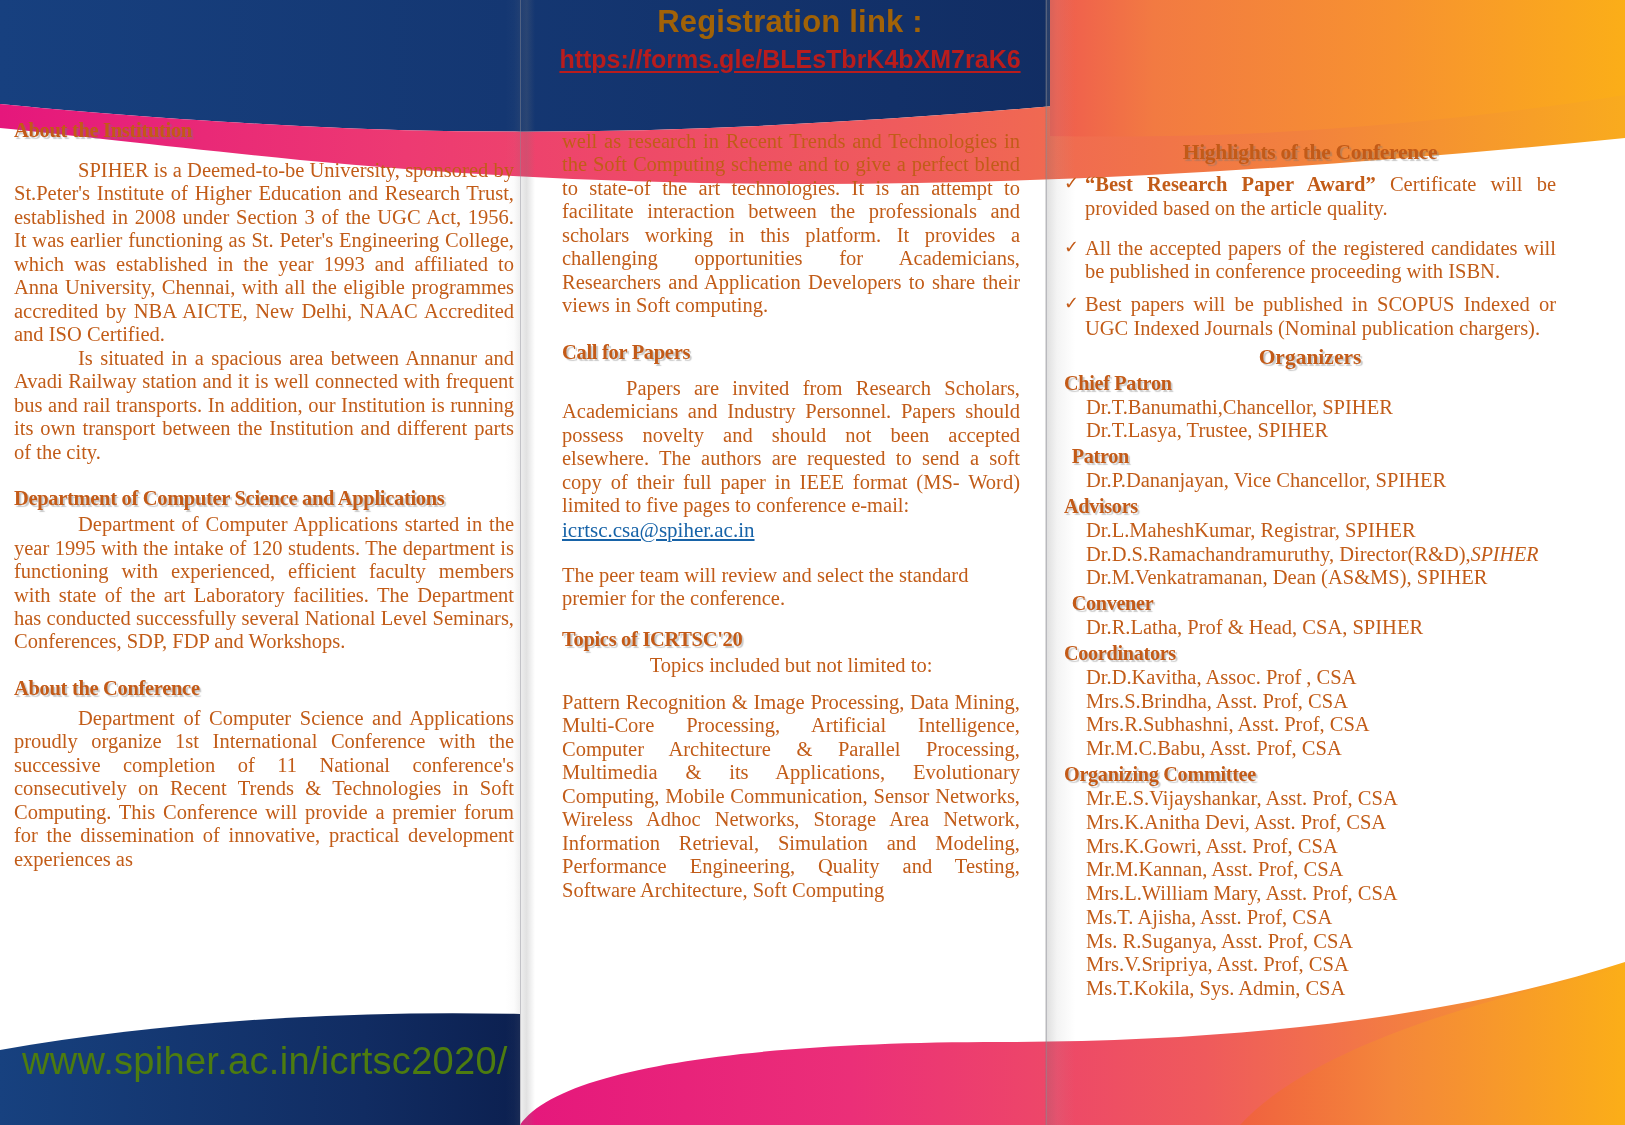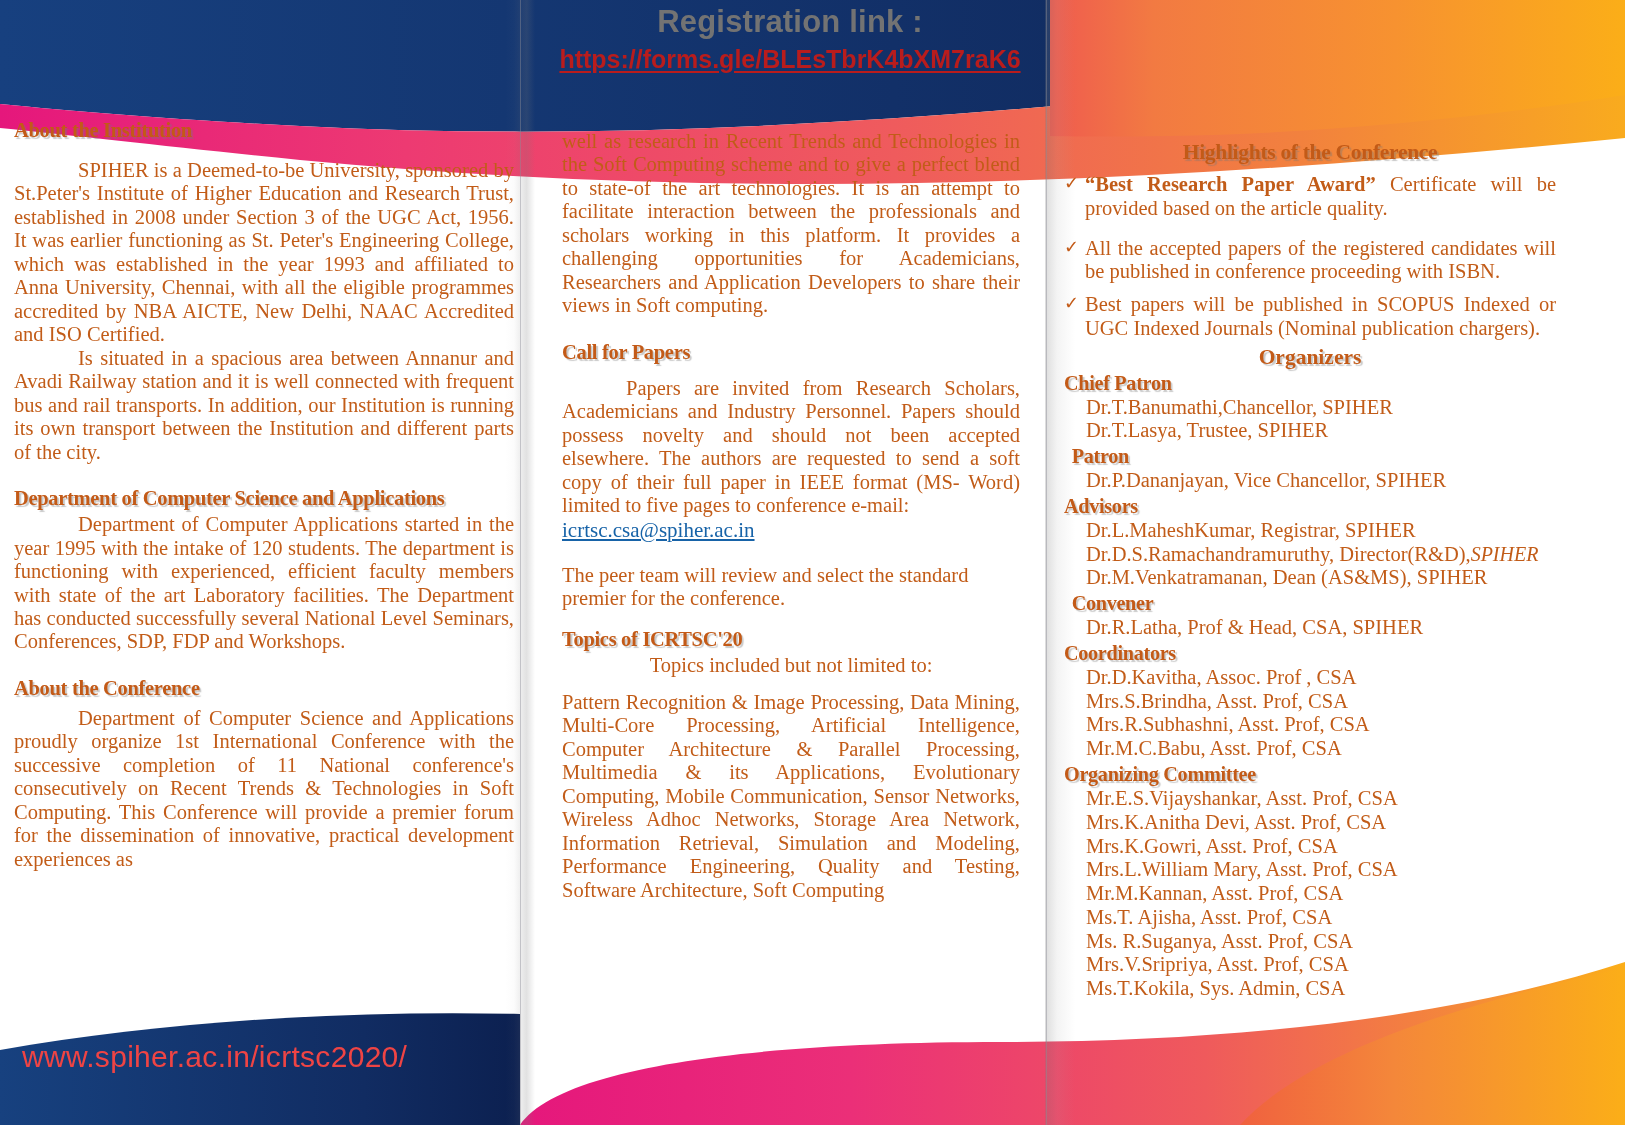--- a/index.html
+++ b/index.html
@@ -49,21 +49,21 @@
   .reg-band {
     position: absolute;
     left: 530px;
     top: 4px;
     width: 520px;
     text-align: center;
     z-index: 10;
     font-family: "Liberation Sans", "DejaVu Sans", sans-serif;
   }
   .reg-title {
-    color: #737373;
+    color: #a16207;
     font-size: 31px;
     font-weight: bold;
     letter-spacing: 0.2px;
     line-height: 1.15;
   }
   .reg-link {
     display: inline-block;
     margin-top: 5px;
     color: #b91c1c;
     font-size: 25px;
@@ -168,22 +168,22 @@
     white-space: nowrap;
   }
   .person .small { font-size: 20px; font-style: italic; }
 
   
   .footer-url {
     position: absolute;
     left: 22px;
     top: 1040px;
     z-index: 11;
-    color: #ef4444;
-    font-size: 30px;
+    color: #4d7c0f;
+    font-size: 38px;
     font-family: "Liberation Sans", "DejaVu Sans", sans-serif;
     letter-spacing: 0.3px;
   }
 </style>
 </head>
 <body>
 
 <div id="page">
 
   <svg class="bg-svg" viewBox="0 0 1625 1125" preserveAspectRatio="none">
@@ -351,22 +351,22 @@
     <div class="role">Coordinators</div>
     <div class="person">Dr.D.Kavitha, Assoc. Prof , CSA</div>
     <div class="person">Mrs.S.Brindha, Asst. Prof, CSA</div>
     <div class="person">Mrs.R.Subhashni, Asst. Prof, CSA</div>
     <div class="person">Mr.M.C.Babu, Asst. Prof, CSA</div>
 
     <div class="role">Organizing Committee</div>
     <div class="person">Mr.E.S.Vijayshankar, Asst. Prof, CSA</div>
     <div class="person">Mrs.K.Anitha Devi, Asst. Prof, CSA</div>
     <div class="person">Mrs.K.Gowri, Asst. Prof, CSA</div>
+    <div class="person">Mr.M.Kannan, Asst. Prof, CSA</div>
     <div class="person">Mrs.L.William Mary, Asst. Prof, CSA</div>
-    <div class="person">Mr.M.Kannan, Asst. Prof, CSA</div>
     <div class="person">Ms.T. Ajisha, Asst. Prof, CSA</div>
     <div class="person">Ms. R.Suganya, Asst. Prof, CSA</div>
     <div class="person">Mrs.V.Sripriya, Asst. Prof, CSA</div>
     <div class="person">Ms.T.Kokila, Sys. Admin, CSA</div>
   </div>
 
   <div class="footer-url">www.spiher.ac.in/icrtsc2020/</div>
 
 </div>
 

